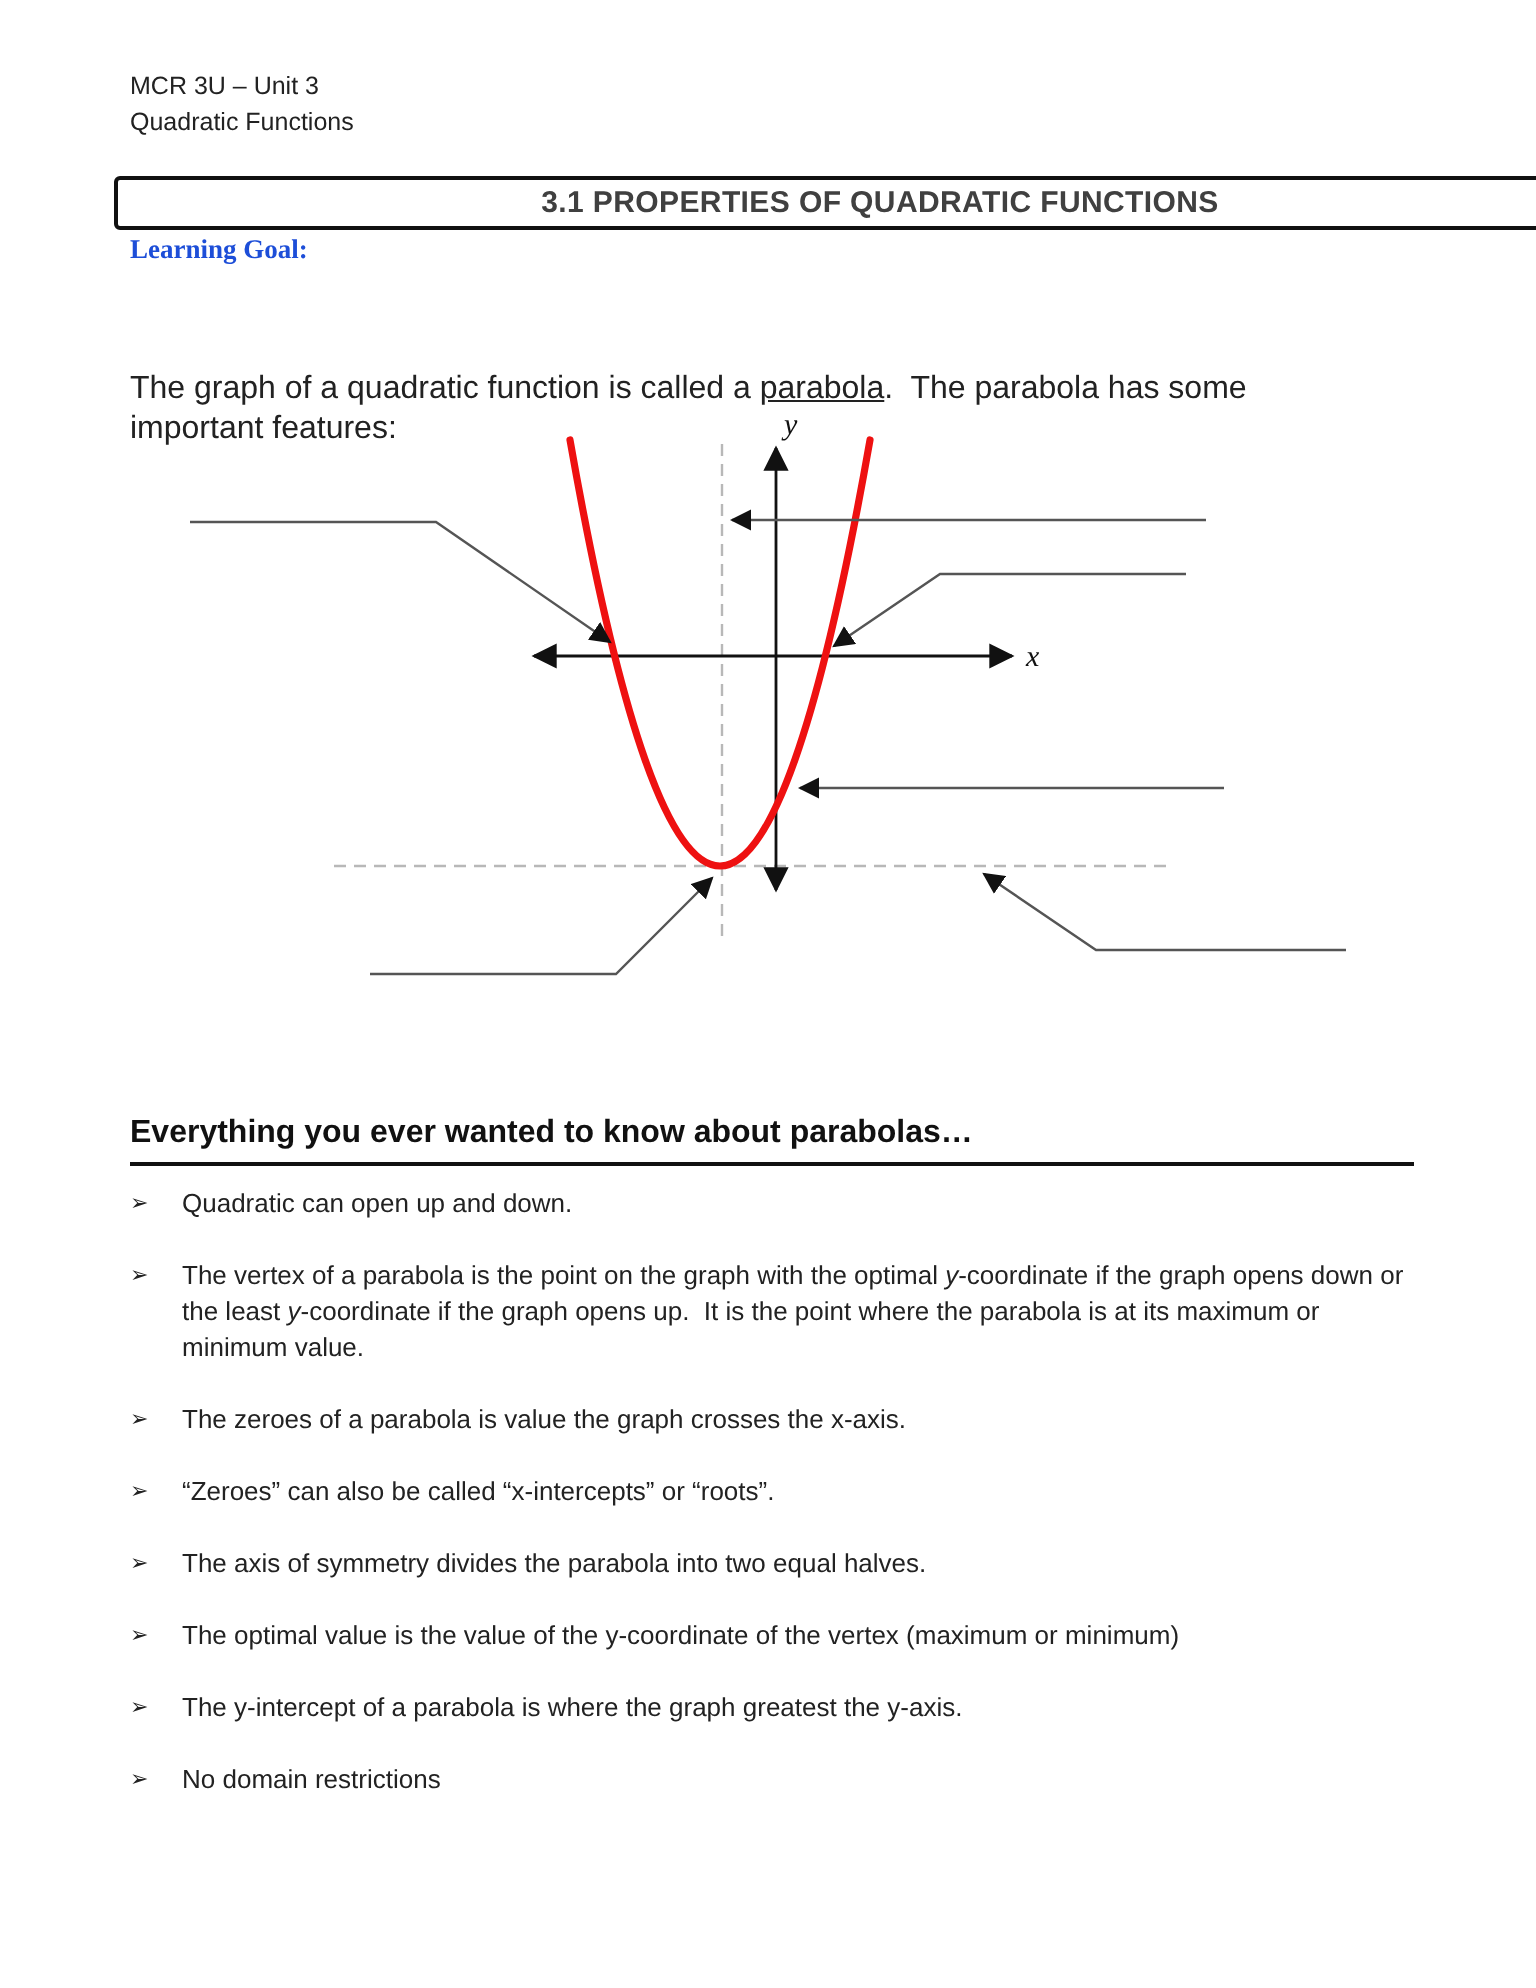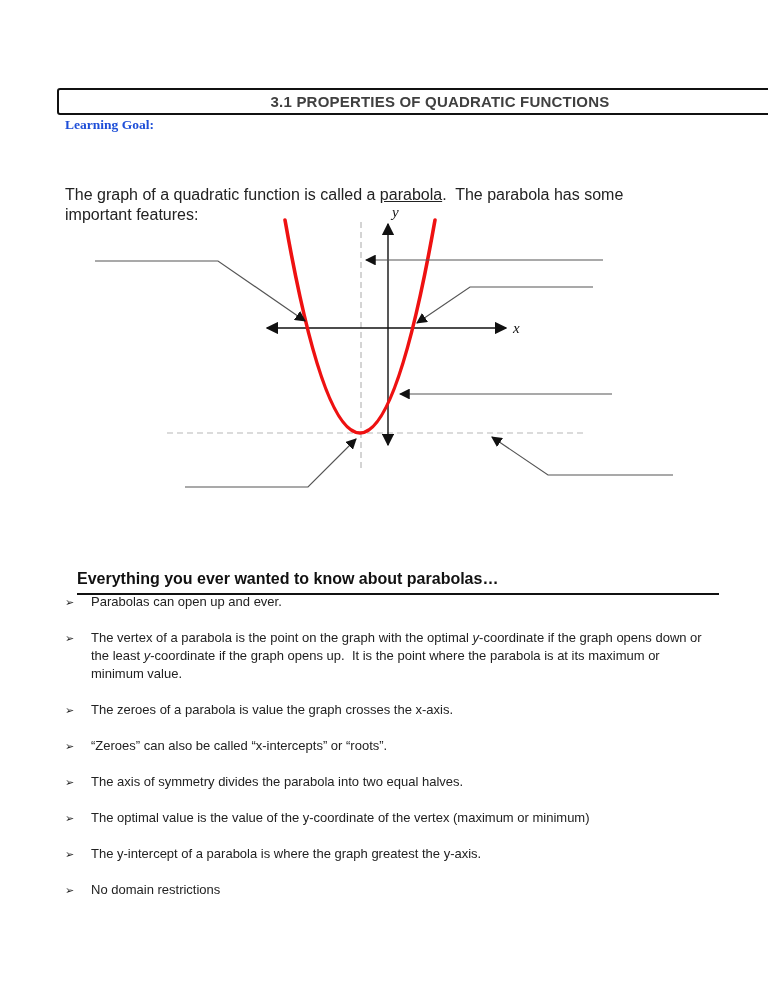--- a/index.html
+++ b/index.html
@@ -18,36 +18,40 @@
     border:2px solid #111;border-radius:3px;
     display:flex;align-items:center;justify-content:center;
     font-size:15px;font-weight:bold;letter-spacing:.2px;color:#404040;
   }
   .goal-label{left:65px;top:117px;font-family:"Liberation Serif",serif;font-size:13.5px;font-weight:bold;color:#1d4ed8;}
   .goal-text{left:65px;top:136px;font-family:"Liberation Serif",serif;font-size:13px;color:#111;}
   .intro{left:65px;top:169px;width:615px;font-size:16px;line-height:19.5px;white-space:pre-wrap;color:#222;}
   .intro .u{text-decoration:underline;}
   .diagram-layer{left:0;top:0;width:768px;height:994px;pointer-events:none;}
   .section-heading{
-    left:65px;top:558px;width:642px;margin:12px;
+    left:65px;top:558px;width:642px;margin:0;
     font-size:16px;font-weight:bold;color:#111;
     padding-bottom:5px;border-bottom:2px solid #111;
   }
   .bullet-list{left:65px;top:593px;width:650px;margin:0;padding:0;list-style:none;}
   .bullet-list li{display:flex;margin-bottom:18px;font-size:13px;line-height:18px;color:#222;}
   .bullet-list .marker{flex:0 0 26px;font-size:11px;line-height:18px;color:#222;}
   .bullet-list .btext{flex:1;white-space:pre-wrap;}
   .bullet-list .btext em{font-style:italic;}
   svg text.axis-label{font-family:"Liberation Serif",serif;font-style:italic;font-size:15px;fill:#111;}
 </style>
 </head>
 <body>
 
 <div class="page">
 
+  <div class="abs doc-header">
+    <div>MCR 3U – Unit 3</div>
+    <div>Quadratic Functions</div>
+  </div>
 
   <div class="abs title-box">
     <span>3.1 PROPERTIES OF QUADRATIC FUNCTIONS</span>
   </div>
 
   <div class="abs goal-label">Learning Goal:</div>
 
   <p class="abs intro"><span>The graph of a quadratic function is called a </span><span class="u">parabola</span><span>.  The parabola has some important features:</span></p>
 
   <svg class="abs diagram-layer" width="768" height="994" viewBox="0 0 768 994" xmlns="http://www.w3.org/2000/svg">
@@ -73,21 +77,21 @@
     <polyline points="612,394 400,394" fill="none" stroke="#555" stroke-width="1.2" marker-end="url(#arrow)"></polyline>
     <polyline points="673,475 548,475 492,437" fill="none" stroke="#555" stroke-width="1.2" marker-end="url(#arrow)"></polyline>
     <polyline points="185,487 308,487 356,439" fill="none" stroke="#555" stroke-width="1.2" marker-end="url(#arrow)"></polyline>
   </svg>
 
   <h2 class="abs section-heading">Everything you ever wanted to know about parabolas…</h2>
 
   <ul class="abs bullet-list">
       <li>
         <span class="marker">➢</span>
-        <span class="btext"><span>Parabolas can open up and ever.</span></span>
+        <span class="btext"><span>Quadratic can open up and down.</span></span>
       </li>
       <li>
         <span class="marker">➢</span>
         <span class="btext"><span>The vertex of a parabola is the point on the graph with the optimal </span><em>y</em><span>-coordinate if the graph opens down or the least </span><em>y</em><span>-coordinate if the graph opens up.  It is the point where the parabola is at its maximum or minimum value.</span></span>
       </li>
       <li>
         <span class="marker">➢</span>
         <span class="btext"><span>The zeroes of a parabola is value the graph crosses the x-axis.</span></span>
       </li>
       <li>

